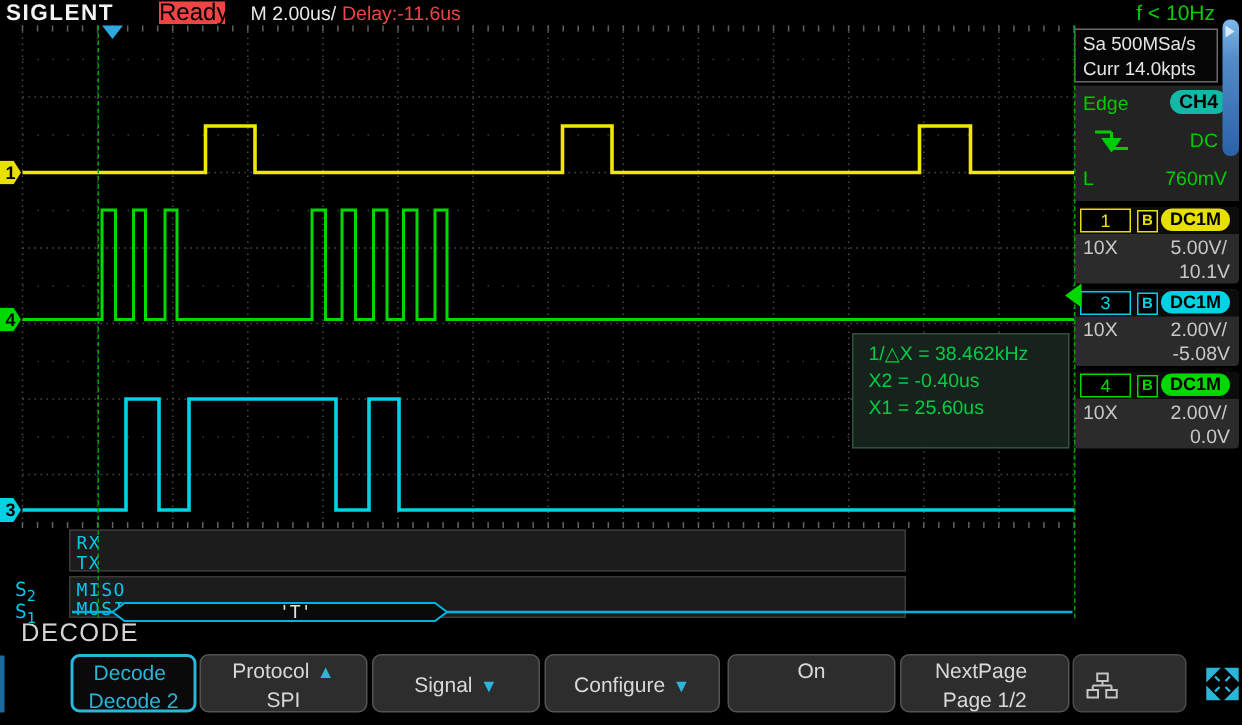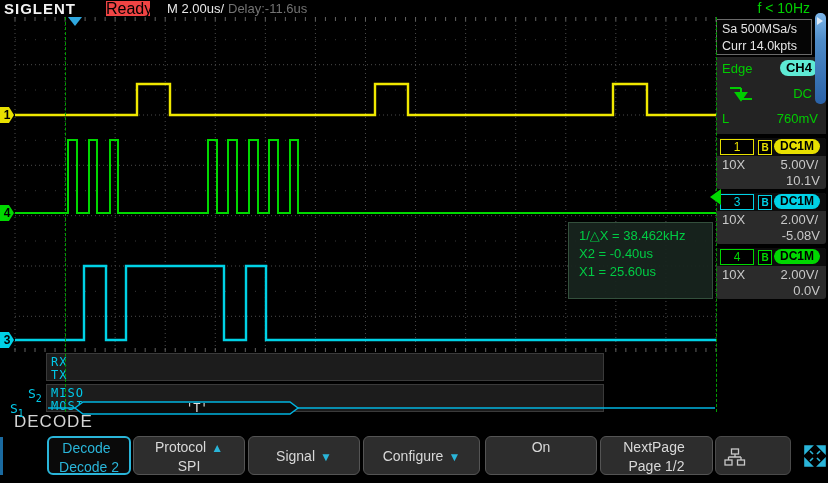--- a/index.html
+++ b/index.html
@@ -4,21 +4,21 @@
 <style>
   html,body{margin:0;padding:0;background:#000;}
   #screen{position:relative;width:828px;height:483px;background:#000;overflow:hidden;
           font-family:"Liberation Sans",sans-serif;-webkit-font-smoothing:none;}
   
   #topbar{position:absolute;left:0;top:0;width:828px;height:17px;background:#000;color:#e8e8e8;}
   #logo{position:absolute;left:4px;top:0px;font-size:15px;font-weight:bold;letter-spacing:1px;color:#f2f2f2;}
   #ready{position:absolute;left:106px;top:1px;width:44px;height:15px;background:#ef4444;color:#000;
          font-size:16px;text-align:center;line-height:15px;}
   #tbase{position:absolute;left:167px;top:1px;font-size:13px;color:#e8e8e8;}
-  #tdelay{position:absolute;left:228px;top:1px;font-size:13px;color:#737373;}
+  #tdelay{position:absolute;left:228px;top:1px;font-size:13px;color:#ef4444;}
   #freq{position:absolute;right:18px;top:0px;font-size:14px;color:#00d000;}
   
   #plotsvg{position:absolute;left:0;top:0;}
   .cursorline{position:absolute;width:0;border-left:1px dashed #00a000;z-index:5;}
   #trigpos{position:absolute;top:17px;width:0;height:0;border-left:7px solid transparent;
            border-right:7px solid transparent;border-top:9px solid #2fa8e0;z-index:6;}
   .chmarker{position:absolute;left:0;width:14px;height:16px;z-index:6;color:#000;font-size:12px;font-weight:bold;
             line-height:16px;text-align:center;clip-path:polygon(0 0,64% 0,100% 50%,64% 100%,0 100%);}
   #triglevel{position:absolute;left:710px;width:0;height:0;border-top:8px solid transparent;
              border-bottom:8px solid transparent;border-right:11px solid #00d800;z-index:6;}
@@ -49,21 +49,21 @@
   
   #acqbox{position:absolute;left:716px;top:19px;width:96px;height:36px;background:#050505;border:1px solid #6a6a6a;
           color:#e4e4e4;font-size:12.5px;line-height:17px;padding:1px 0 16px 5px;box-sizing:border-box;}
   #scrollbar{position:absolute;left:815px;top:13px;width:11px;height:91px;border-radius:5px;
              background:linear-gradient(180deg,#7db7ea 0%,#4f8cc8 30%,#2a62a8 100%);z-index:2;}
   #scrollbar .sb-arrow{position:absolute;left:2px;top:4px;width:0;height:0;border-top:4px solid transparent;
              border-bottom:4px solid transparent;border-left:6px solid #dceaf8;}
   #trigpanel{position:absolute;left:716px;top:57px;width:110px;height:77px;background:#232323;color:#00cc00;
              font-size:13px;}
   #trigpanel .t-type{position:absolute;left:6px;top:4px;}
-  #trigpanel .t-src{position:absolute;right:8px;top:3px;background:#5eead4;color:#000;border-radius:8px;
+  #trigpanel .t-src{position:absolute;right:8px;top:3px;background:#14b8a6;color:#000;border-radius:8px;
                     padding:0 6px;font-size:13px;font-weight:bold;line-height:16px;}
   #trigpanel .t-coup{position:absolute;right:14px;top:29px;}
   #trigpanel .t-lvl-l{position:absolute;left:6px;top:54px;}
   #trigpanel .t-lvl{position:absolute;right:8px;top:54px;}
   #slopeicon{position:absolute;left:12px;top:26px;}
   .chbox{position:absolute;left:716px;width:110px;height:51px;background:#2b2b2b;border-radius:3px;
          color:#c8c8c8;font-size:13px;}
   .chrow1{position:absolute;left:0;top:0;width:110px;height:18px;background:#0c0c0c;border-radius:3px 3px 0 0;}
   .chnum{position:absolute;left:4px;top:1px;width:32px;height:14px;border:1px solid;background:#000;
          text-align:center;line-height:14px;font-size:12px;}
@@ -277,21 +277,21 @@
     <div>1/△X = 38.462kHz</div>
     <div>X2 = -0.40us</div>
     <div>X1 = 25.60us</div>
   </div>
 
   <div class="slabel" style="top:363px;margin-top:38px;"><span>S</span><sub>1</sub></div>
   <div class="spanel" style="top:353px;">
     <div class="srow" style="top:1px;">RX</div>
     <div class="srow" style="top:14px;">TX</div>
   </div>
-  <div class="slabel" style="top:386px;margin-left:18px;"><span>S</span><sub>2</sub></div>
+  <div class="slabel" style="top:386px;"><span>S</span><sub>2</sub></div>
   <div class="spanel" style="top:384px;">
     <div class="srow" style="top:1px;">MISO</div>
     <div class="srow" style="top:14px;">MOSI</div>
   </div>
   <svg id="bussvg" width="828" height="483">
       <path d="M48 408 H75 M298 408 H715" stroke="#00b4e0" stroke-width="1.6" fill="none"></path>
       <polygon points="75,408 83,402 290,402 298,408 290,414 83,414" stroke="#00b4e0" stroke-width="1.4" fill="#0a0a0a"></polygon>
       <text x="186" y="412" fill="#e0e0e0" font-size="12px" font-family="&quot;DejaVu Sans Mono&quot;,monospace">'T'</text>
     </svg>
   <div id="decodetitle">DECODE</div>

